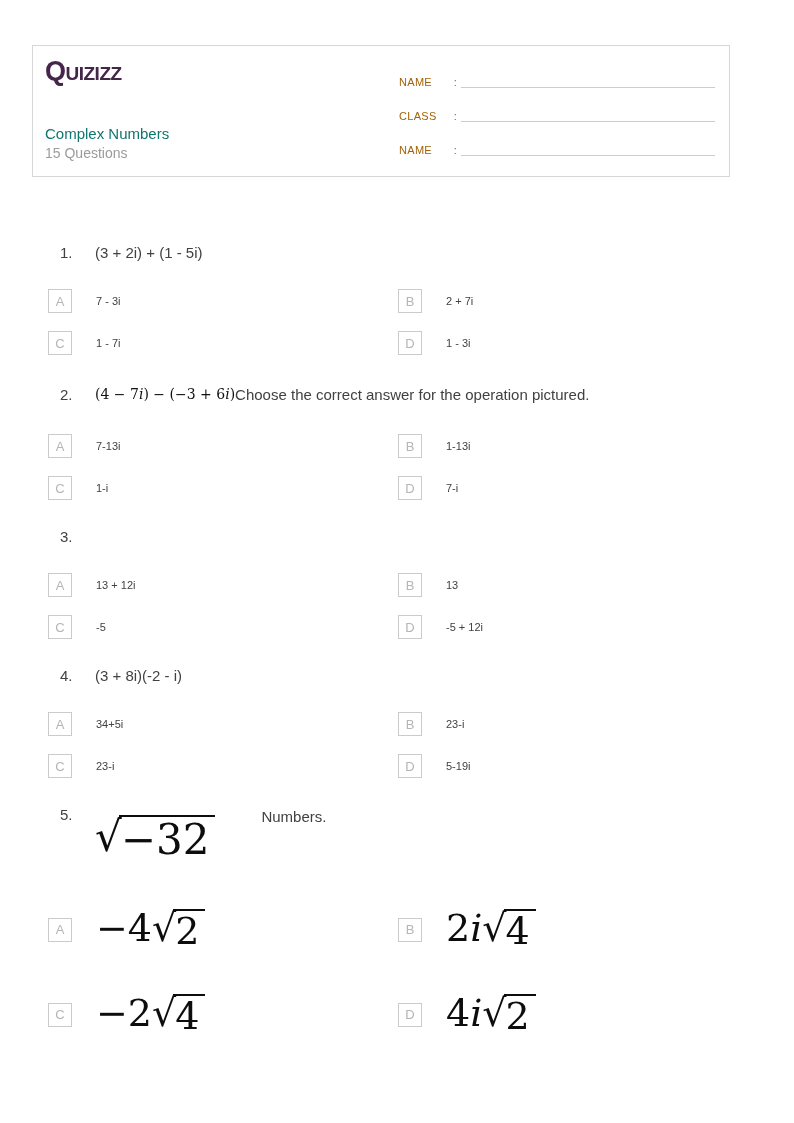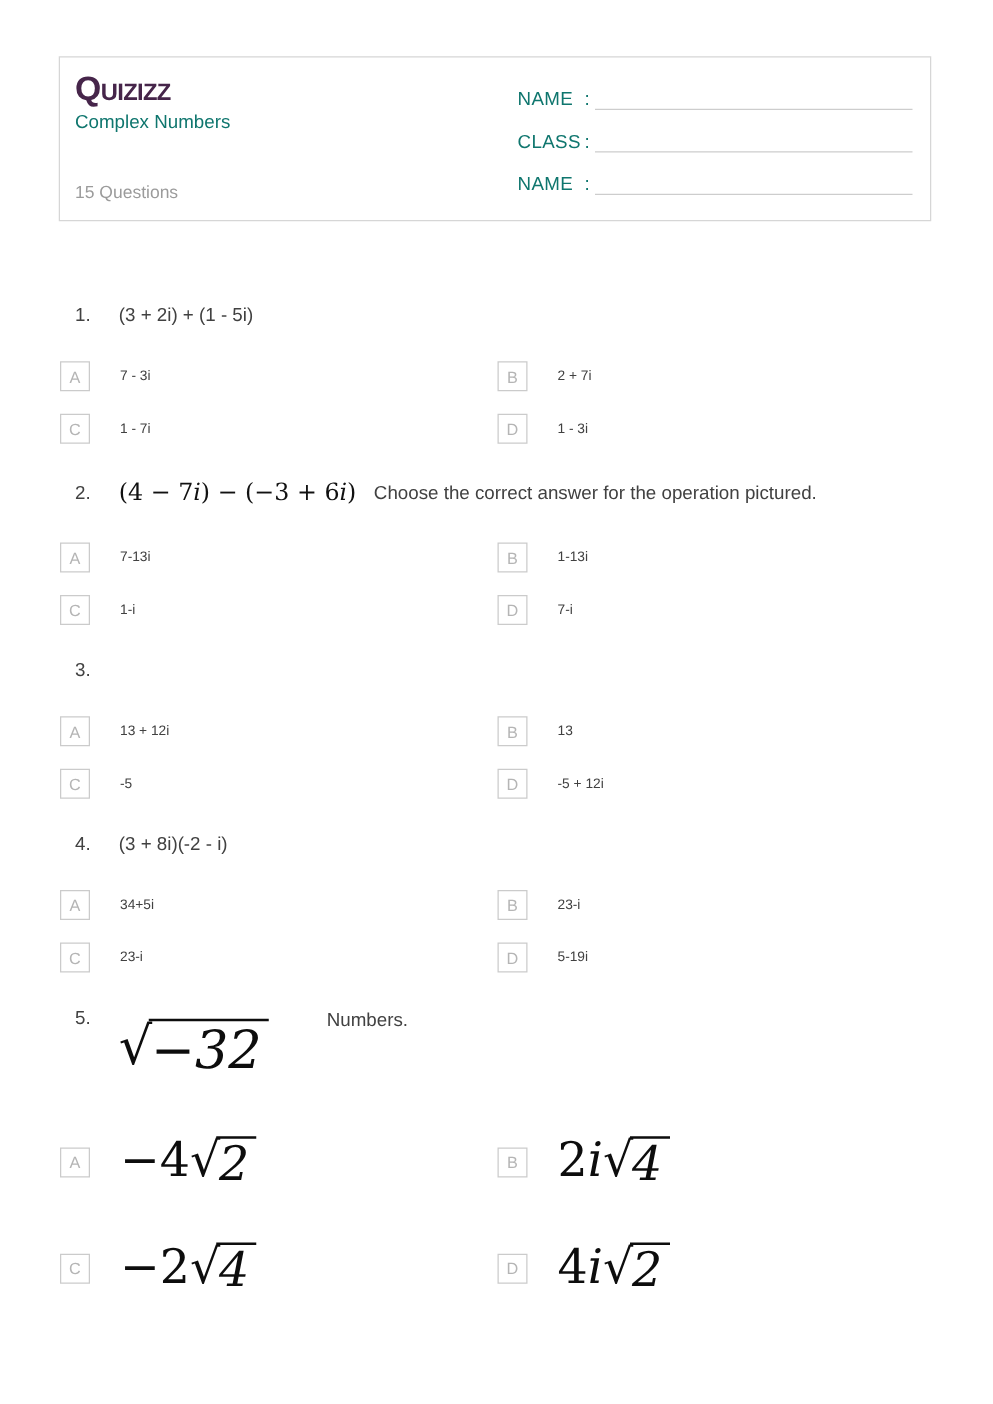--- a/index.html
+++ b/index.html
@@ -4,73 +4,73 @@
 <style>
   * { margin:0; padding:0; box-sizing:border-box; }
   html,body { background:#ffffff; }
   .page {
     position:relative; width:794px; height:1123px; background:#ffffff;
     font-family:"Liberation Sans", sans-serif; color:#414141; overflow:hidden;
   }
 
   
   .header-box {
-    position:absolute; left:47px; top:45px; width:698px; height:132px;
+    position:absolute; left:32px; top:45px; width:698px; height:132px;
     border:1px solid #d6d6d6; display:flex; justify-content:space-between;
     padding:12px 14px 12px 12px;
   }
   .header-left { display:flex; flex-direction:column; justify-content:space-between; }
   .logo {
     font-weight:bold; font-variant:small-caps; letter-spacing:-0.5px;
     font-size:27px; color:#46254a; line-height:1;
   }
   .title { font-size:15px; color:#0f766e; line-height:1.4; }
-  .subtitle { font-size:14px; color:#9b9b9b; line-height:1.4;margin-top:36px; }
+  .subtitle { font-size:14px; color:#9b9b9b; line-height:1.4; }
   .header-right { width:316px; display:flex; flex-direction:column; gap:12px; padding-top:8px; }
   .field-row { display:flex; align-items:flex-end; height:22px; }
   .field-label {
     width:62px; display:flex; justify-content:space-between;
-    font-size:15px; color:#0f766e; letter-spacing:0.3px; flex-shrink:0; padding-right:4px;
+    font-size:11px; color:#a16207; letter-spacing:0.3px; flex-shrink:0; padding-right:4px;
   }
   .field-line { flex:1; border-bottom:1px solid #cdcdcd; height:100%; }
 
   
   .content { position:absolute; top:244px; left:48px; width:698px; }
   .question { margin-bottom:28px; }
   .prompt-row { display:flex; align-items:baseline; margin-bottom:23px; min-height:22px; }
   .qnum { width:47px; padding-left:12px; flex-shrink:0; font-size:15px; color:#414141; }
   .qtext { font-size:15px; color:#414141; }
-  .qinstr { font-size:15px; color:#414141; margin-left:14px; }
+  .qinstr { font-size:15px; color:#414141; }
   sup { font-size:10px; }
 
   .options { display:grid; grid-template-columns:350px auto; row-gap:18px; }
   .option { display:flex; align-items:center; }
   .letter-box {
     width:24px; height:24px; border:1px solid #cbcbcb; color:#b5b5b5;
     font-size:13px; display:flex; align-items:center; justify-content:center;
     margin-right:24px; flex-shrink:0;
   }
   .opt-text { font-size:11px; color:#414141; }
 
   
-  .math-serif { font-family:"DejaVu Serif", serif; font-size:19px; color:#111; }
+  .math-serif { font-family:"DejaVu Serif", serif; font-size:14px; color:#111; }
   .it { font-style:italic; }
 
   
   .q2 .prompt-row { align-items:center; margin-bottom:29px; }
   .q5 .prompt-row { align-items:flex-start; margin-bottom:45px; }
   .q5 .qinstr { margin-left:46px; padding-top:2px; }
   .math-big { font-family:"DejaVu Serif", serif; font-size:42px; color:#0d0d0d; line-height:1.2; margin-top:6px; }
   .q5 .options { row-gap:40px; }
   .opt-math { font-family:"DejaVu Serif", serif; font-size:38px; color:#0d0d0d; line-height:1.15; }
 
   
   .radical { display:inline-flex; align-items:flex-start; }
   .rad-sign { line-height:1.05; }
-  .radicand { border-top:2px solid currentColor; line-height:1.05; padding:1px 6px 0 2px; margin-left:-3px;font-style:italic; }
+  .radicand { border-top:2px solid currentColor; line-height:1.05; padding:1px 6px 0 2px; margin-left:-3px; }
 </style>
 </head>
 <body>
 
 <div class="page">
 
   <div class="header-box">
     <div class="header-left">
       <div class="logo">Quizizz</div>
       <div>

